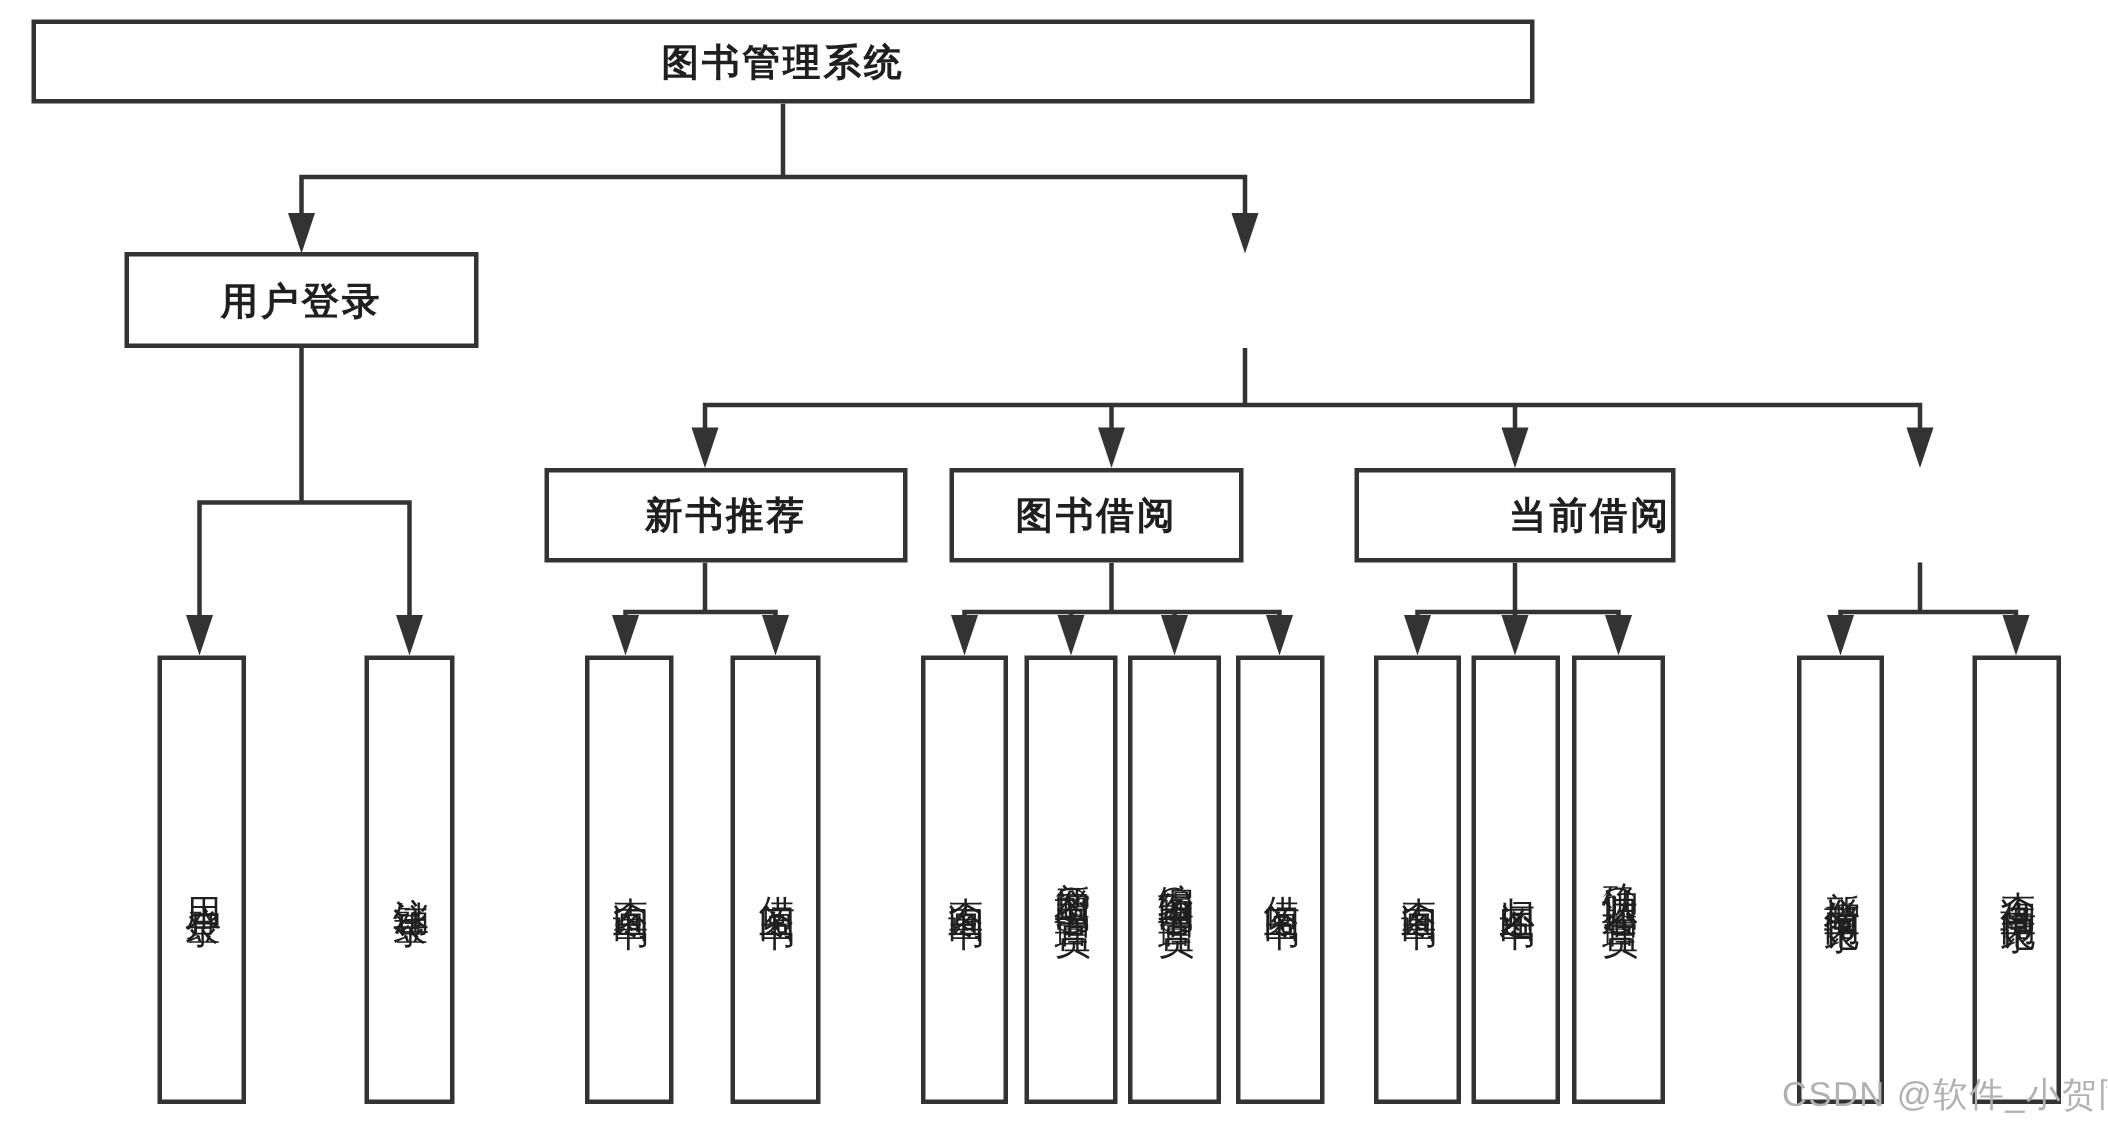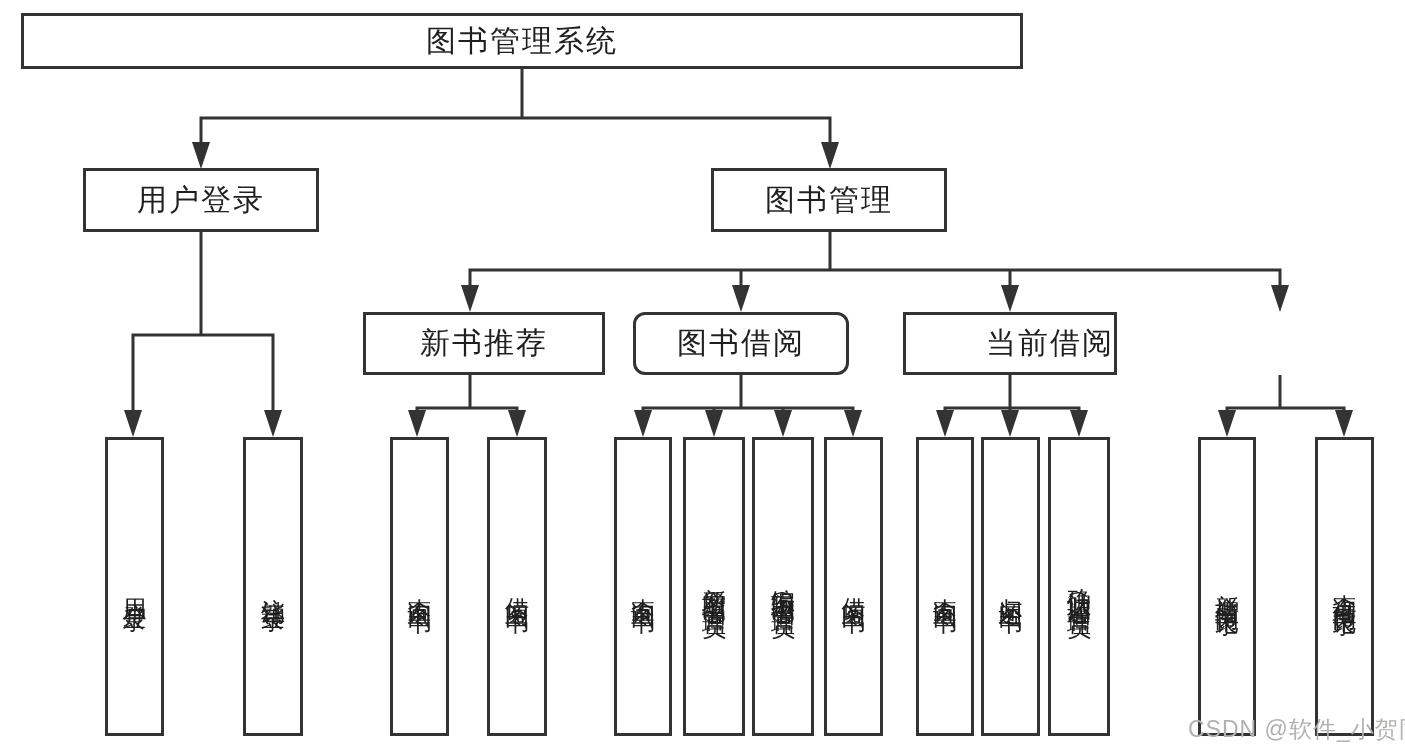--- a/index.html
+++ b/index.html
@@ -37,40 +37,40 @@
     box-sizing: border-box;
     background: #ffffff;
     border: 3px solid #333333;
     display: flex;
     align-items: center;
     justify-content: center;
     color: #1f1f1f;
     z-index: 2;
   }
   .hlabel {
-    font-size: 30px;
-    font-weight: 400;
+    font-size: 25px;
+    font-weight: 700;
     letter-spacing: 2px;
     white-space: nowrap;
   }
   .vtext {
     writing-mode: vertical-rl;
     text-orientation: mixed;
     font-size: 24px;
     font-weight: 500;
     line-height: 1.0;
     letter-spacing: 4px;
     white-space: nowrap;
   }
   .root   { left: 21px;  top: 13px;  width: 1002px; height: 56px; }
   .lvl2-a { left: 83px;  top: 168px; width: 236px;  height: 64px; }
   .lvl2-b { left: 711px; top: 168px; width: 236px;  height: 64px; }
   .lvl3   { top: 312px; height: 63px; }
   .lvl3-a { left: 363px;  width: 242px; }
-  .lvl3-b { left: 633px;  width: 216px; border-radius: 12px; }
+  .lvl3-b { left: 633px;  width: 196px; }
   .lvl3-c { left: 903px;  width: 214px; justify-content: flex-end; }
   .lvl3-d { left: 1173px; width: 214px; }
   .leaf   { top: 437px; height: 299px; }
   .leaf-1a { left: 105px;  width: 59px; }
   .leaf-1b { left: 243px;  width: 60px; }
   .leaf-2a { left: 390px;  width: 59px; }
   .leaf-2b { left: 487px;  width: 60px; }
   .leaf-3a { left: 614px;  width: 58px; }
   .leaf-3b { left: 683px;  width: 62px; }
   .leaf-3c { left: 752px;  width: 62px; }
@@ -141,23 +141,20 @@
   </svg>
 
   <div class="box root">
     <span class="hlabel">图书管理系统</span>
   </div>
 
   <div class="box lvl2-a">
     <span class="hlabel">用户登录</span>
   </div>
 
-  <div class="box lvl2-b">
-    <span class="hlabel">图书管理</span>
-  </div>
 
   <div class="box lvl3 lvl3-a">
     <span class="hlabel">新书推荐</span>
   </div>
 
   <div class="box lvl3 lvl3-b">
     <span class="hlabel">图书借阅</span>
   </div>
 
   <div class="box lvl3 lvl3-c">

